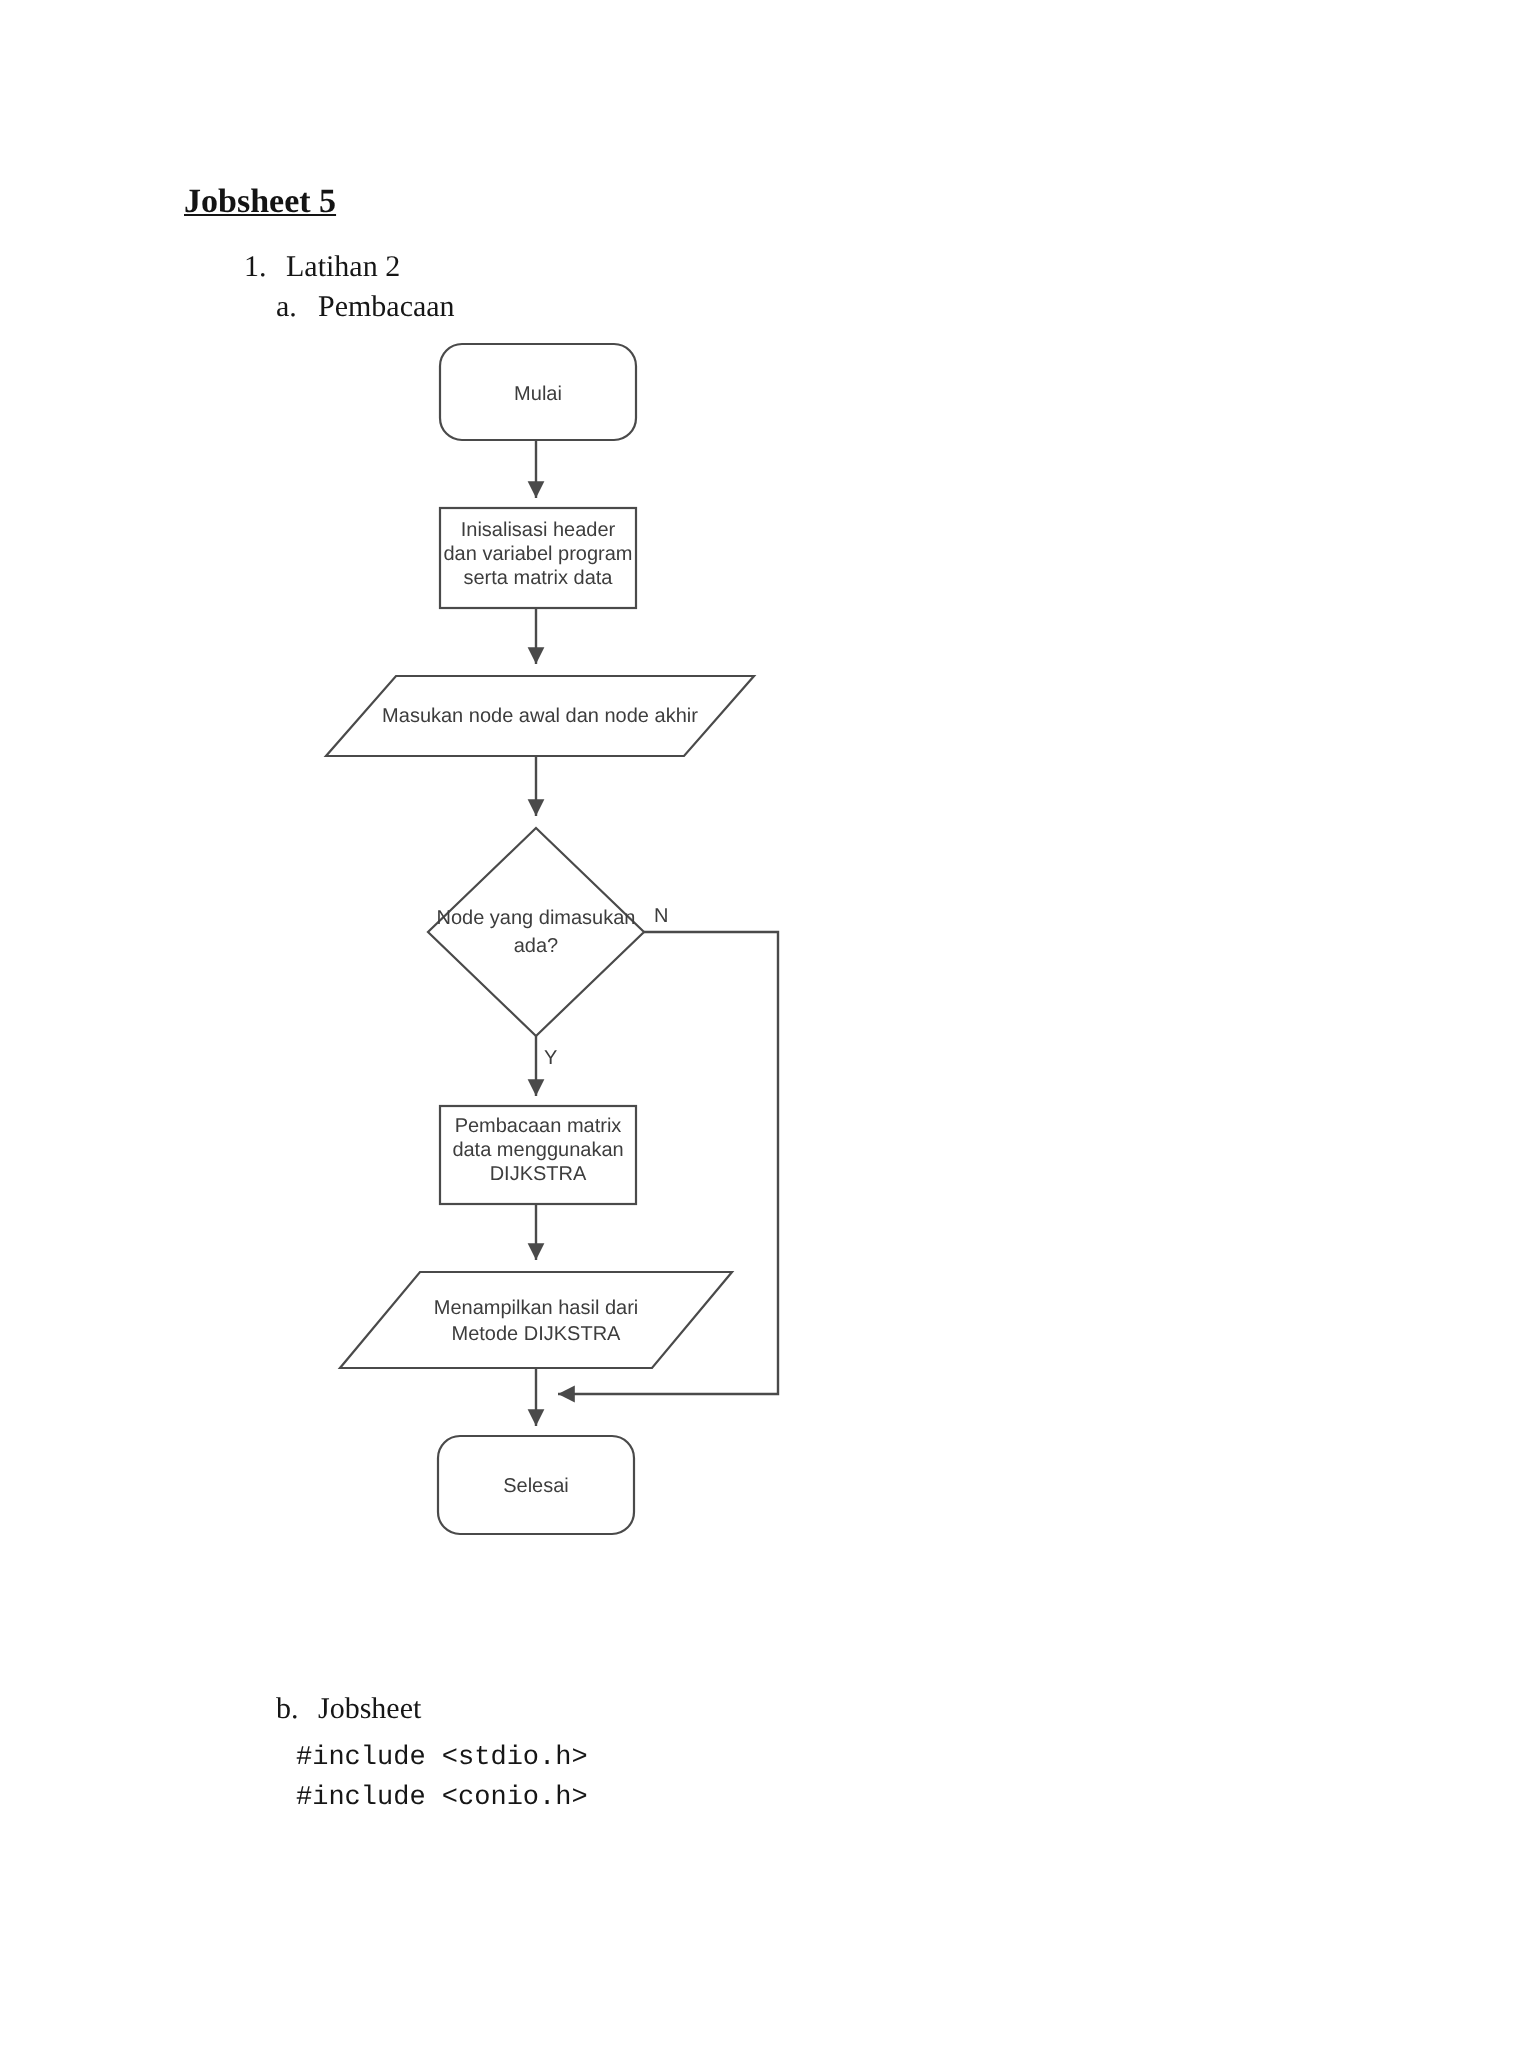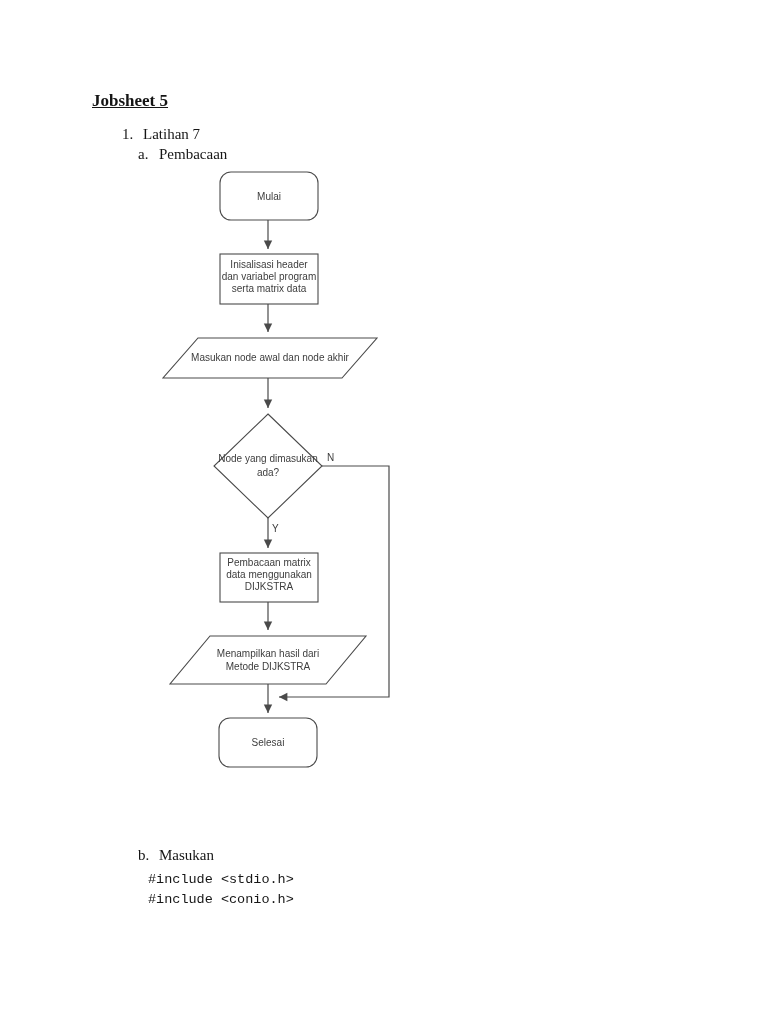--- a/index.html
+++ b/index.html
@@ -75,21 +75,21 @@
   .fc-arrowhead { fill: var(--fc-stroke); }
 </style>
 </head>
 <body>
 
 <div class="page">
 
   <h1 class="abs doc-title">Jobsheet 5</h1>
 
   <div class="abs list-line line-1">
-    <span class="list-num">1.</span><span>Latihan 7</span>
+    <span class="list-num">1.</span><span>Latihan 2</span>
   </div>
 
   <div class="abs list-line line-a">
     <span class="list-num">a.</span><span>Pembacaan</span>
   </div>
 
   <svg class="flowchart-svg" viewBox="0 0 768 1024">
     <defs>
       <marker id="arrow" viewBox="0 0 8 8" markerWidth="8" markerHeight="8" refX="7.5" refY="4" orient="auto">
         <path class="fc-arrowhead" d="M0.5,0.5 L7.5,4 L0.5,7.5 Z"></path>
@@ -134,19 +134,19 @@
     <text class="fc-text mid" x="268" y="657">Menampilkan hasil dari</text>
     <text class="fc-text mid" x="268" y="670">Metode DIJKSTRA</text>
 
     <path class="fc-line" d="M268,684 V713" marker-end="url(#arrow)"></path>
 
     <rect class="fc-shape" x="219" y="718" width="98" height="49" rx="11"></rect>
     <text class="fc-text mid" x="268" y="746">Selesai</text>
   </svg>
 
   <div class="abs list-line line-b">
-    <span class="list-num">b.</span><span>Masukan</span>
+    <span class="list-num">b.</span><span>Jobsheet</span>
   </div>
 
   <div class="abs code-line code-1">#include &lt;stdio.h&gt;</div>
   <div class="abs code-line code-2">#include &lt;conio.h&gt;</div>
 
 </div>
 
 </body></html>

